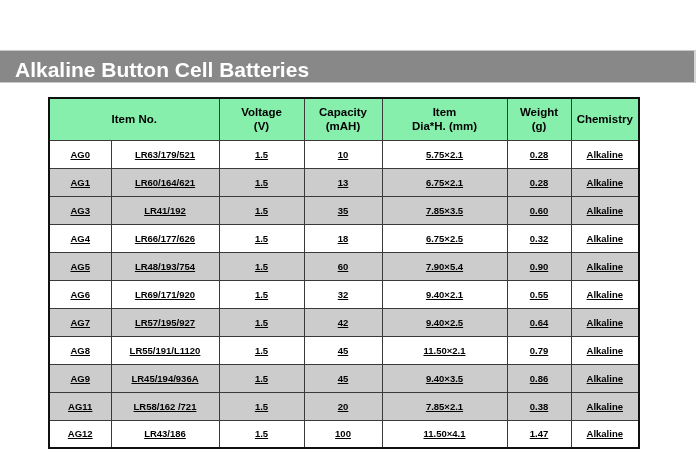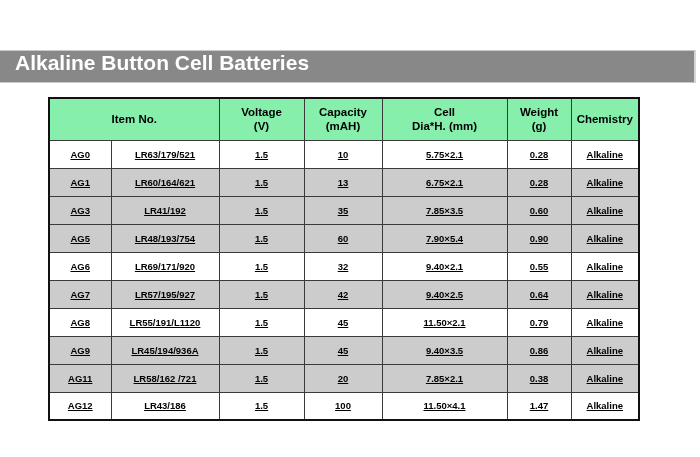--- a/index.html
+++ b/index.html
@@ -13,21 +13,21 @@
   }
   .title-bar {
     position: absolute;
     left: 0; top: 50px;
     width: 694px; height: 31px;
     background: var(--bar-bg, #888888);
     border-top: 1px solid #c9c9c9;
     border-bottom: 1px solid #c9c9c9;
     border-right: 2px solid #d6d6d6;
     display: flex;
-    align-items: flex-start;
+    align-items: flex-end;
   }
   .title-bar span {
     color: var(--bar-fg, #ffffff);
     font-size: 21px;
     font-weight: bold;
     padding-left: 15px;
     letter-spacing: 0px;
     white-space: nowrap;
   }
   table.spec-table {
@@ -81,21 +81,21 @@
       <th colspan="2">Item No.</th>
       <th>
         <div>Voltage</div>
         <div>(V)</div>
       </th>
       <th>
         <div>Capacity</div>
         <div>(mAH)</div>
       </th>
       <th>
-        <div>Cell</div>
+        <div>Item</div>
         <div>Dia*H. (mm)</div>
       </th>
       <th>
         <div>Weight</div>
         <div>(g)</div>
       </th>
       <th>Chemistry</th>
     </tr>
   </thead>
   <tbody>
@@ -119,20 +119,29 @@
       </tr>
       <tr class="alt">
         <td>AG3</td>
         <td>LR41/192</td>
         <td>1.5</td>
         <td>35</td>
         <td>7.85×3.5</td>
         <td>0.60</td>
         <td>Alkaline</td>
       </tr>
+      <tr>
+        <td>AG4</td>
+        <td>LR66/177/626</td>
+        <td>1.5</td>
+        <td>18</td>
+        <td>6.75×2.5</td>
+        <td>0.32</td>
+        <td>Alkaline</td>
+      </tr>
       <tr class="alt">
         <td>AG5</td>
         <td>LR48/193/754</td>
         <td>1.5</td>
         <td>60</td>
         <td>7.90×5.4</td>
         <td>0.90</td>
         <td>Alkaline</td>
       </tr>
       <tr>

